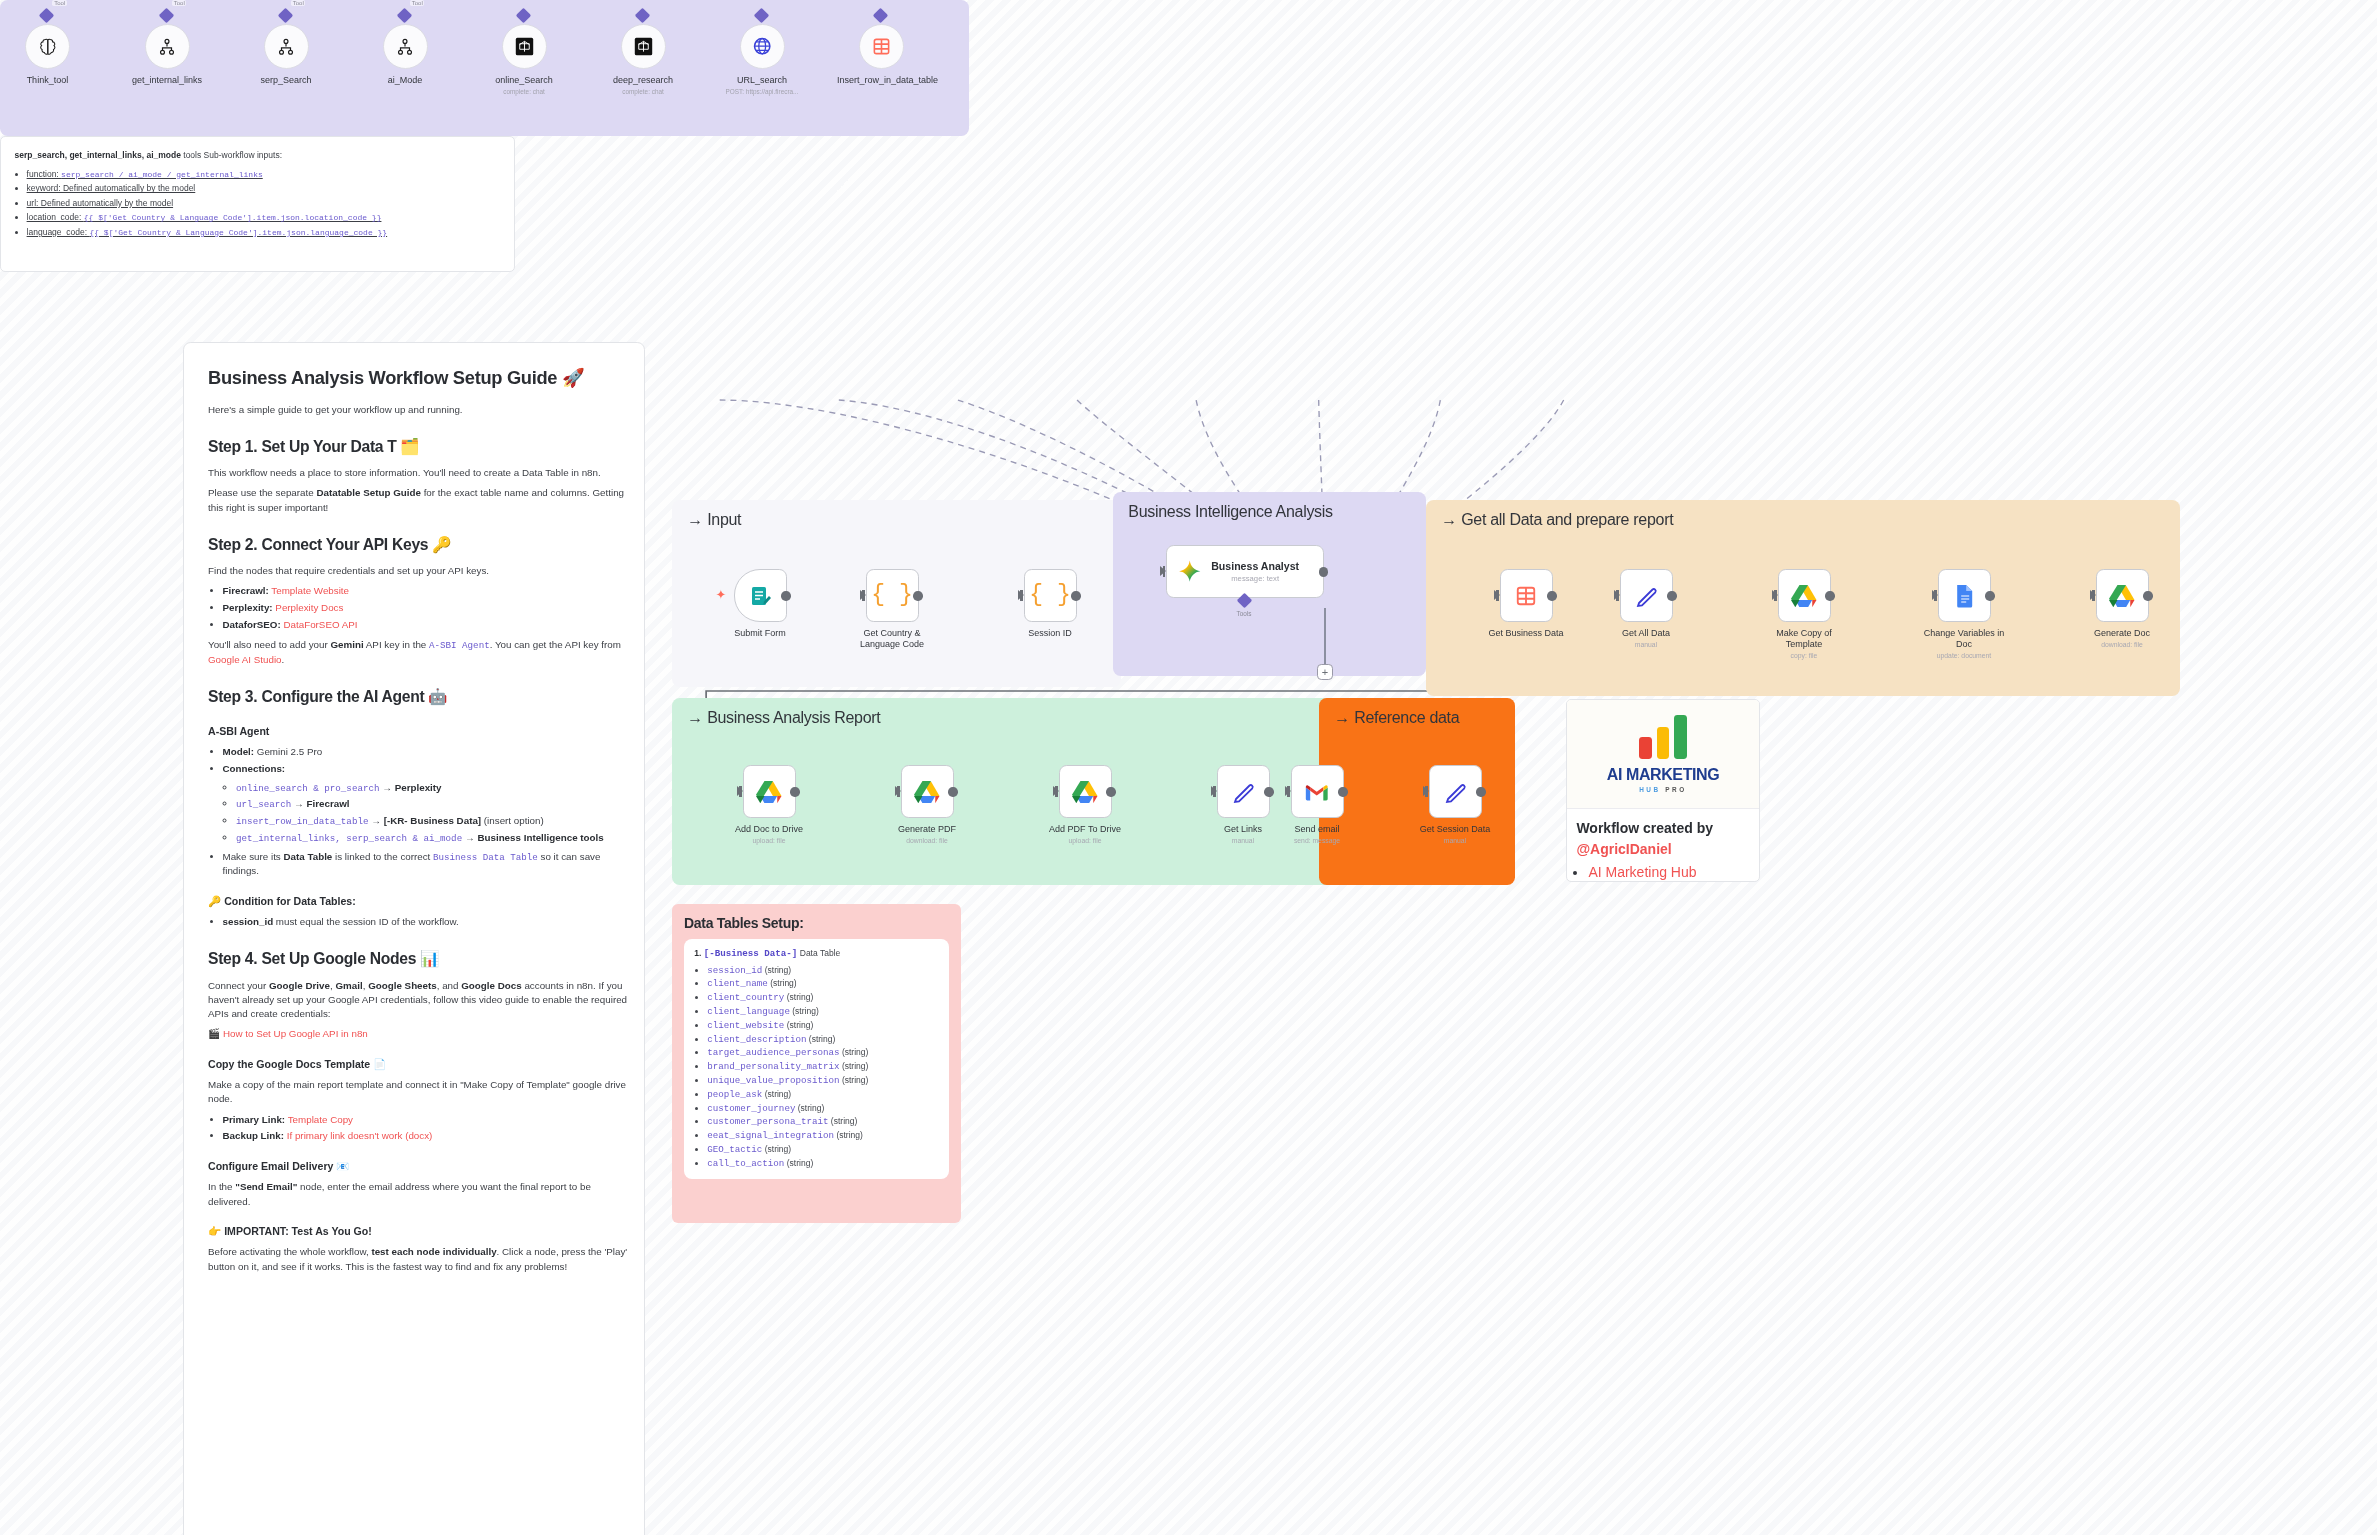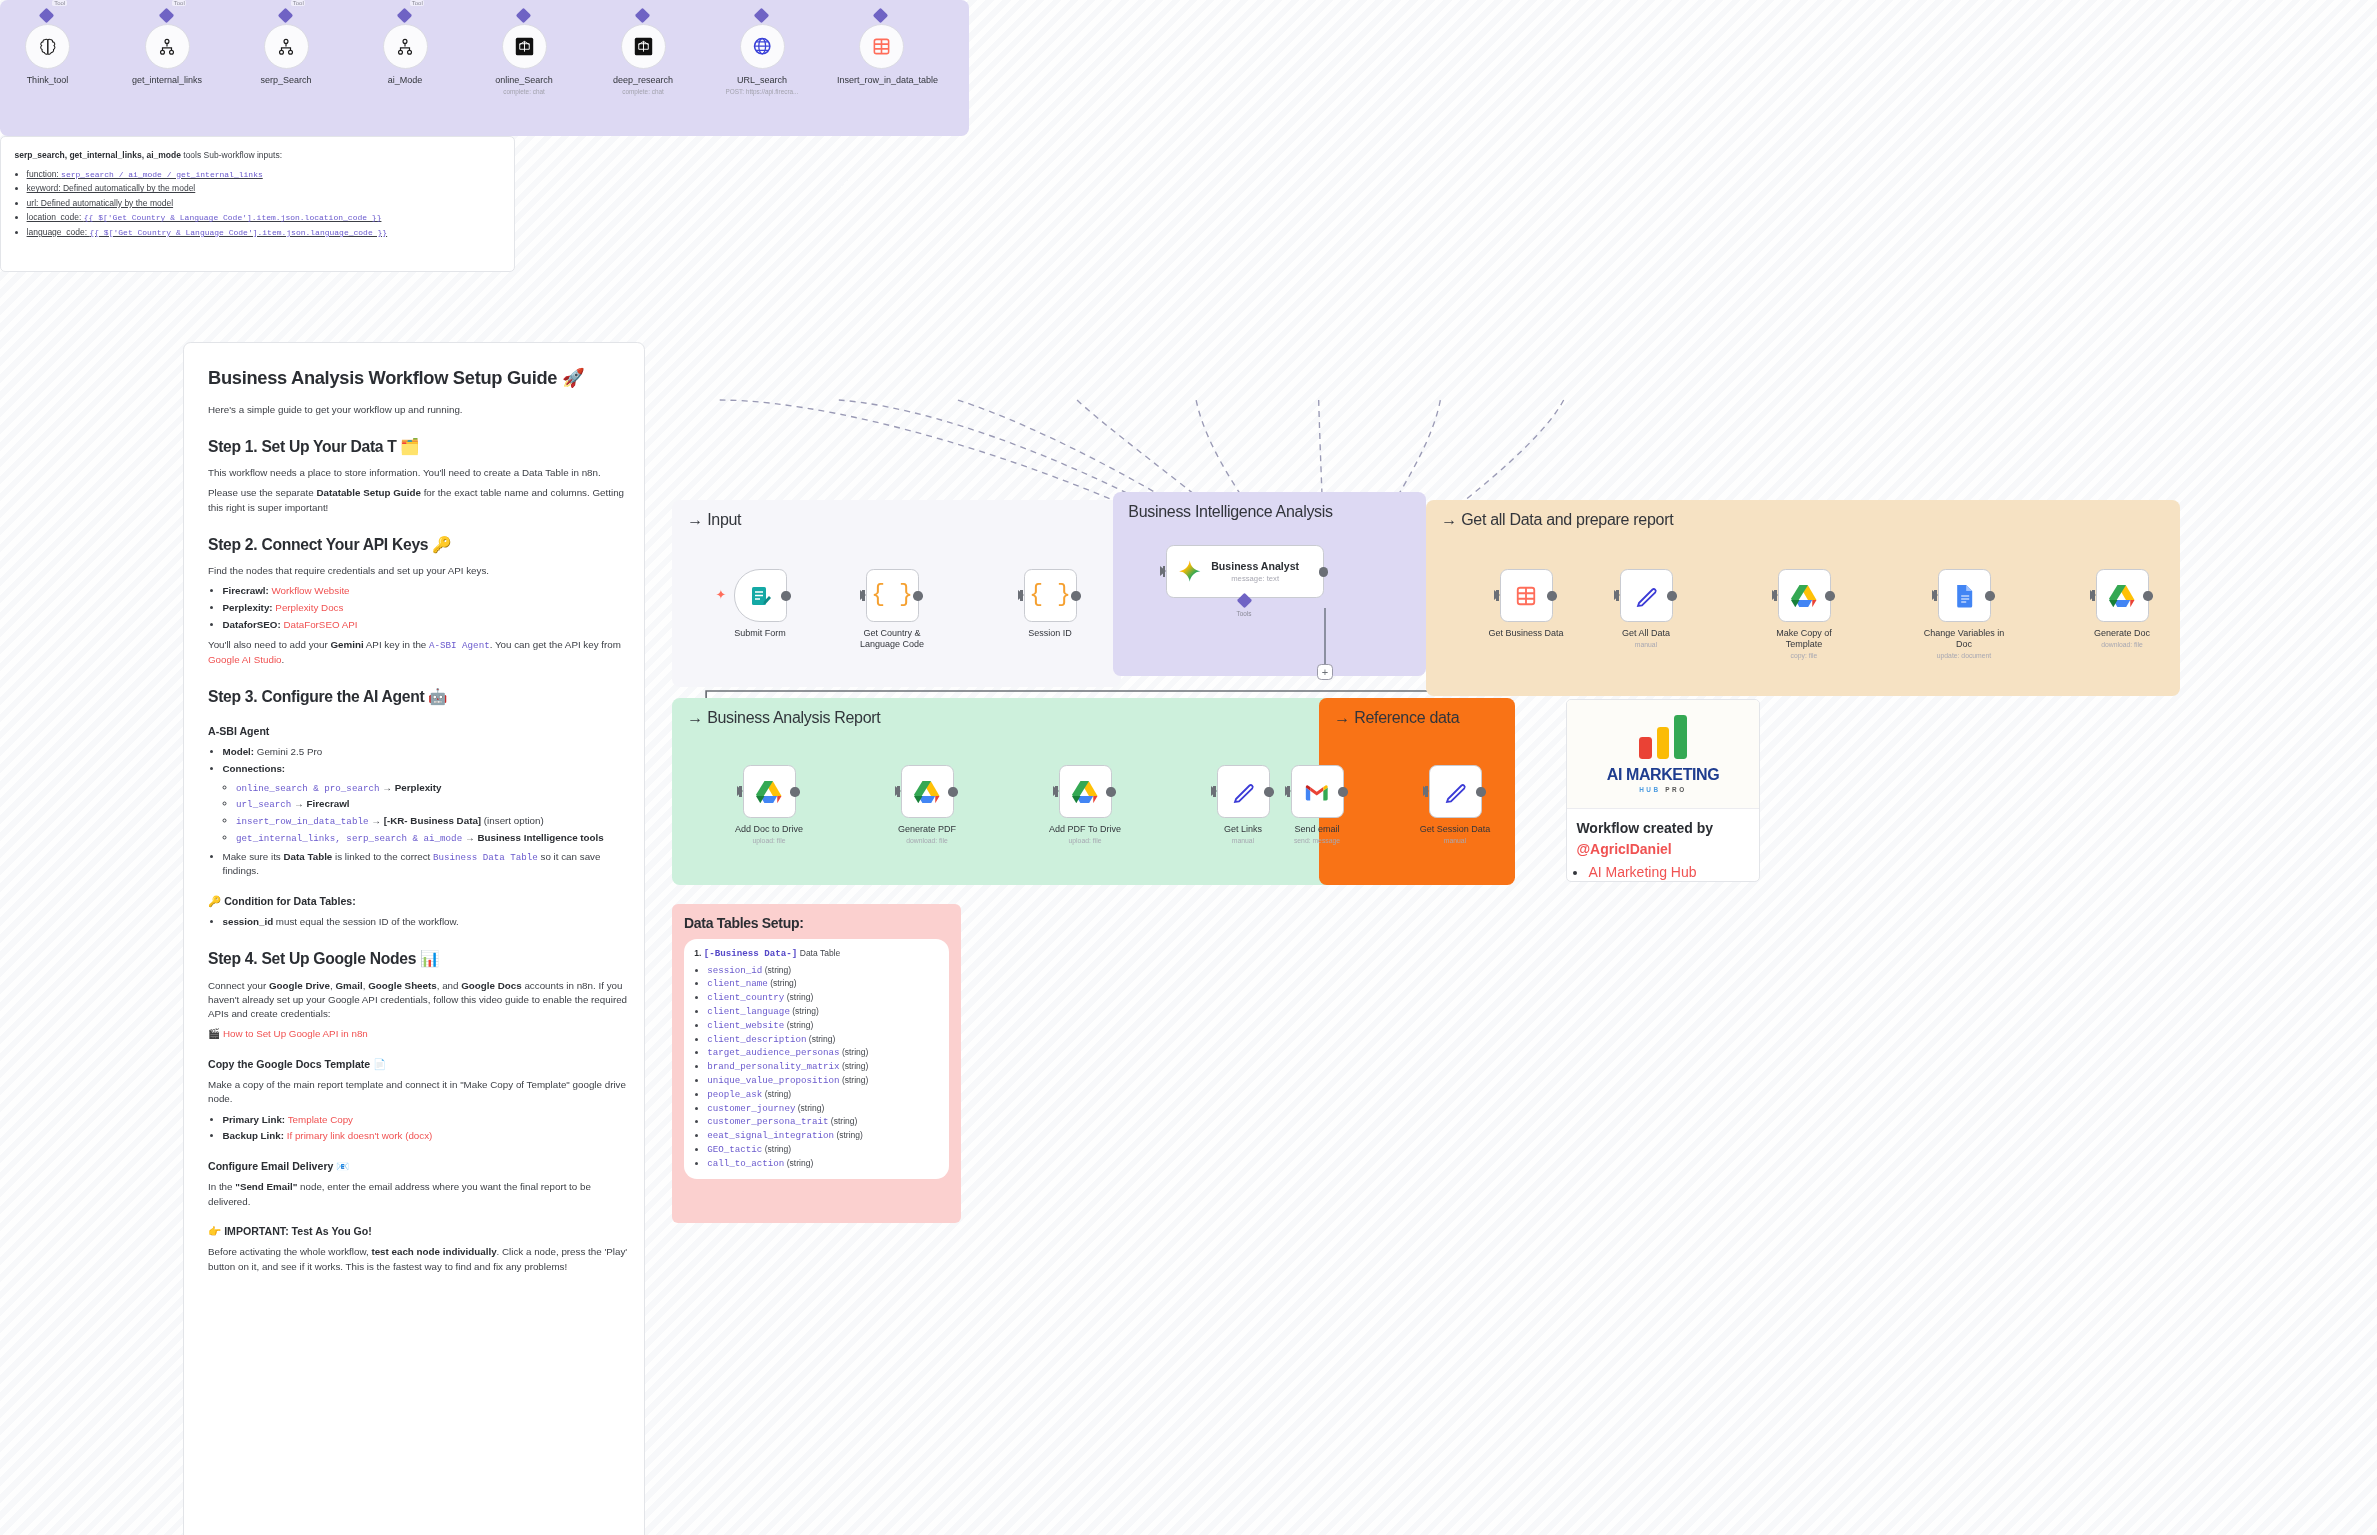--- a/index.html
+++ b/index.html
@@ -151,21 +151,21 @@
     position: absolute; left: 1324px; top: 608px; width: 1.7px; height: 56px; background: #8b8fa0;
   }
 
   
   #datatables {
     left: 672px; top: 904px; width: 289px; height: 319px;
     background: #fbd0cf; border-radius: 6px; padding: 11px 12px;
   }
   #datatables h2 { font-size: 14px; color: #2b2e33; letter-spacing: -0.3px; margin-bottom: 7.7px; }
   #datatables .inner {
-    background: #fff; border-radius: 13px; padding: 8.5px 10.2px;
+    background: #fff; border-radius: 8px; padding: 8.5px 10.2px;
     font-size: 8.5px; color: #44474d; line-height: 1.5;
   }
   #datatables .inner ul { margin-left: 13px; margin-top: 2.6px; }
   #datatables .inner li { list-style: disc; }
 
   
   #branding {
     left: 1566px; top: 699px; width: 194px; height: 183px;
     background: #fff; border: 0.9px solid #e3e5e9; border-radius: 5.1px;
     overflow: hidden;
@@ -236,21 +236,21 @@
 
     <h2>Step 1. Set Up Your Data T 🗂️</h2>
     <p>This workflow needs a place to store information. You'll need to create a Data Table in n8n.</p>
     <p>
       <span>Please use the separate </span><b>Datatable Setup Guide</b><span> for the exact table name and columns. Getting this right is super important!</span>
     </p>
 
     <h2>Step 2. Connect Your API Keys 🔑</h2>
     <p>Find the nodes that require credentials and set up your API keys.</p>
     <ul>
-      <li><b>Firecrawl:</b> <span class="ln">Workflow Website</span></li>
+      <li><b>Firecrawl:</b> <span class="ln">Template Website</span></li>
       <li><b>Perplexity:</b> <span class="ln">Perplexity Docs</span></li>
       <li><b>DataforSEO:</b> <span class="ln">DataForSEO API</span></li>
     </ul>
     <p class="ind">
       <span>You'll also need to add your </span><b>Gemini</b><span> API key in the </span><span class="code">A-SBI Agent</span><span>. You can get the API key from </span><span class="ln">Google AI Studio</span>.
     </p>
 
     <h2>Step 3. Configure the AI Agent 🤖</h2>
     <h3>A-SBI Agent</h3>
     <ul>

